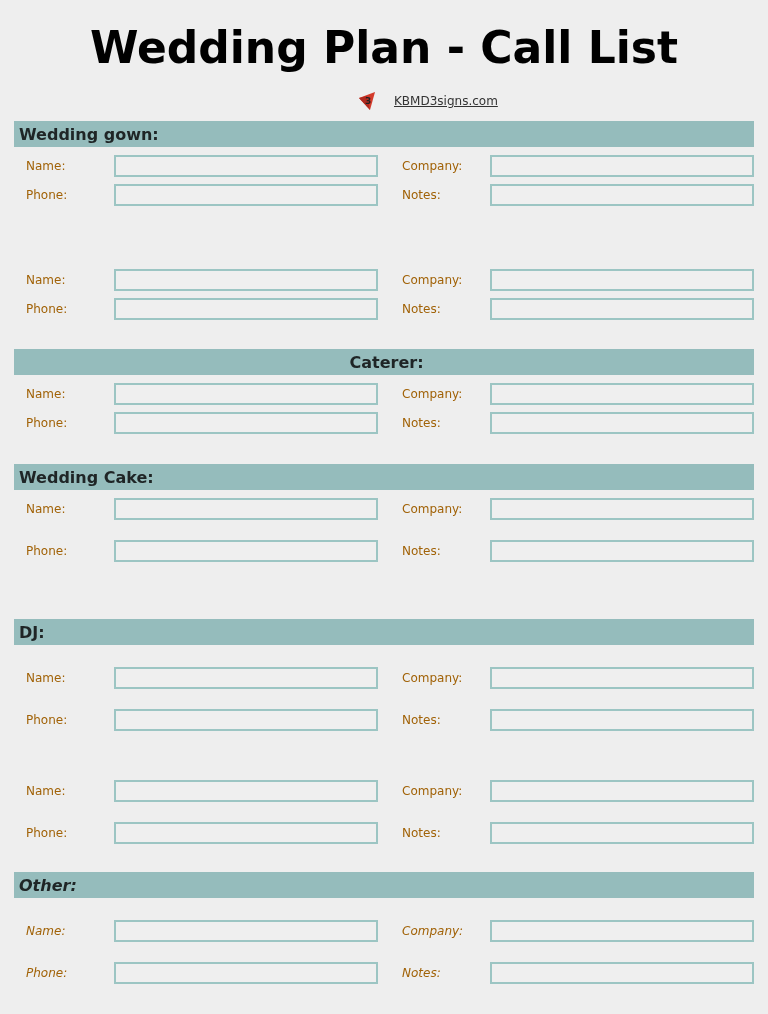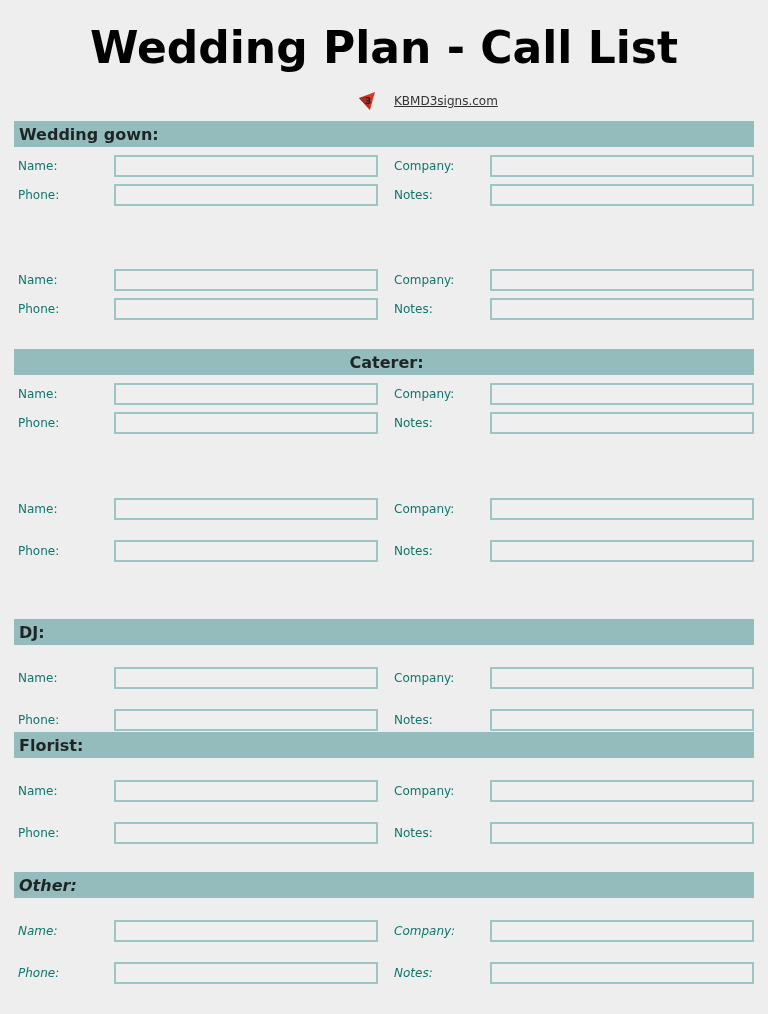--- a/index.html
+++ b/index.html
@@ -34,21 +34,21 @@
     font-family: "DejaVu Sans", sans-serif; font-weight: bold;
     font-size: 16px; color: #1f2526;
     line-height: 27px; padding-left: 5px; box-sizing: border-box;
   }
   .row {
     position: absolute; left: 0; width: 740px; height: 22px;
   }
   .lbl {
     position: absolute; top: 0; line-height: 22px;
     font-family: "DejaVu Sans", sans-serif;
-    font-size: 12px; color: #0f766e;
+    font-size: 12px; color: #a16207; margin-left: 8px;
   }
   .fld {
     position: absolute; top: 0; height: 22px; box-sizing: border-box;
     border: 2px solid #9cc5c3; background: #efefef;
   }
 </style>
 </head>
 <body>
 
 <div class="title">Wedding Plan - Call List</div>
@@ -103,20 +103,21 @@
   </div>
   <div class="row" style="top:63px;">
     <span class="lbl" style="left:4px">Phone:</span>
     <div class="fld" style="left:100px;width:264px"></div>
     <span class="lbl" style="left:380px">Notes:</span>
     <div class="fld" style="left:476px;width:264px"></div>
   </div>
 </div>
 
 <div class="section" style="top:464px;height:100px;">
+  <div class="sec-header">Wedding Cake:</div>
   <div class="row" style="top:34px;">
     <span class="lbl" style="left:4px">Name:</span>
     <div class="fld" style="left:100px;width:264px"></div>
     <span class="lbl" style="left:380px">Company:</span>
     <div class="fld" style="left:476px;width:264px"></div>
   </div>
   <div class="row" style="top:76px;">
     <span class="lbl" style="left:4px">Phone:</span>
     <div class="fld" style="left:100px;width:264px"></div>
     <span class="lbl" style="left:380px">Notes:</span>
@@ -134,21 +135,20 @@
   </div>
   <div class="row" style="top:90px;">
     <span class="lbl" style="left:4px">Phone:</span>
     <div class="fld" style="left:100px;width:264px"></div>
     <span class="lbl" style="left:380px">Notes:</span>
     <div class="fld" style="left:476px;width:264px"></div>
   </div>
 </div>
 
 <div class="section" style="top:732px;height:114px;">
-  <div class="sec-header">Florist:</div>
   <div class="row" style="top:48px;">
     <span class="lbl" style="left:4px">Name:</span>
     <div class="fld" style="left:100px;width:264px"></div>
     <span class="lbl" style="left:380px">Company:</span>
     <div class="fld" style="left:476px;width:264px"></div>
   </div>
   <div class="row" style="top:90px;">
     <span class="lbl" style="left:4px">Phone:</span>
     <div class="fld" style="left:100px;width:264px"></div>
     <span class="lbl" style="left:380px">Notes:</span>

